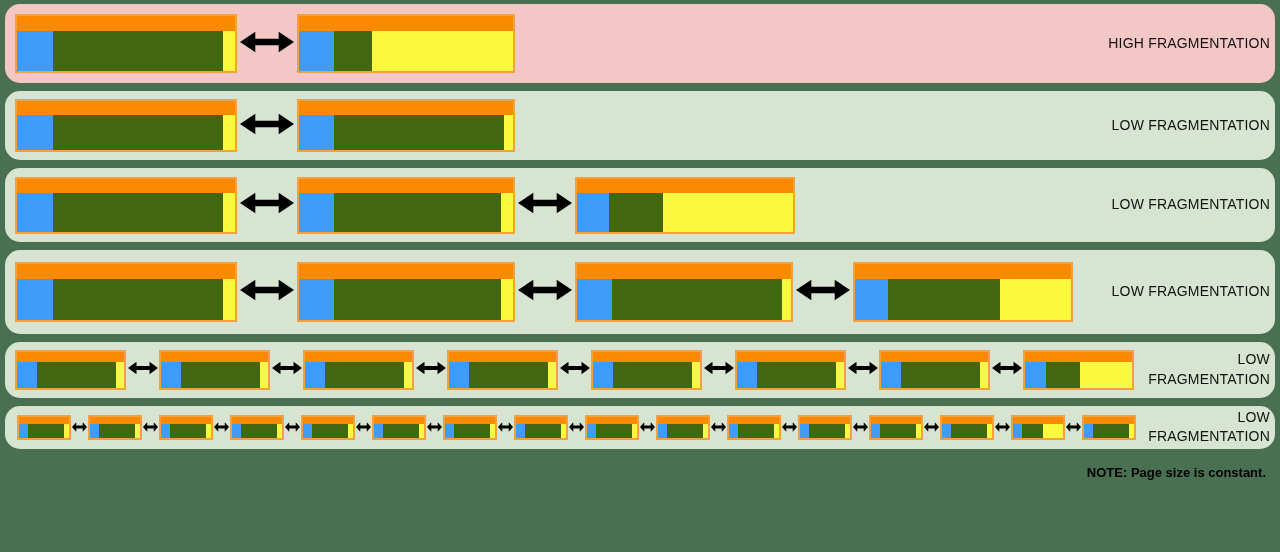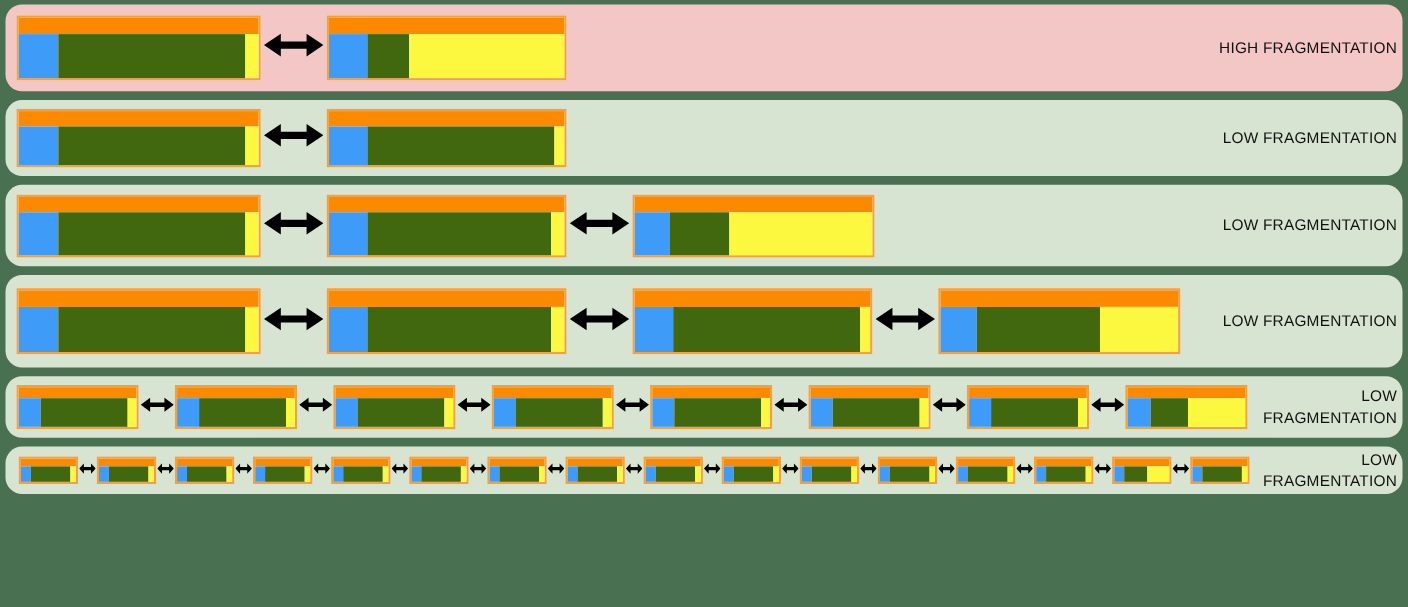--- a/index.html
+++ b/index.html
@@ -529,13 +529,16 @@
           <div class="page-body">
             <span class="seg pointer" style="width: 17%;"></span>
             <span class="seg used" style="width: 73%;"></span>
             <span class="seg free" style="width: 10%;"></span>
           </div>
         </div>
         <div class="row-label">LOW
 FRAGMENTATION</div>
       </div>
     </div>
+  <div class="note-band">
+    <div class="note">NOTE: Page size is constant.</div>
+  </div>
 </div>
 
 </body></html>

